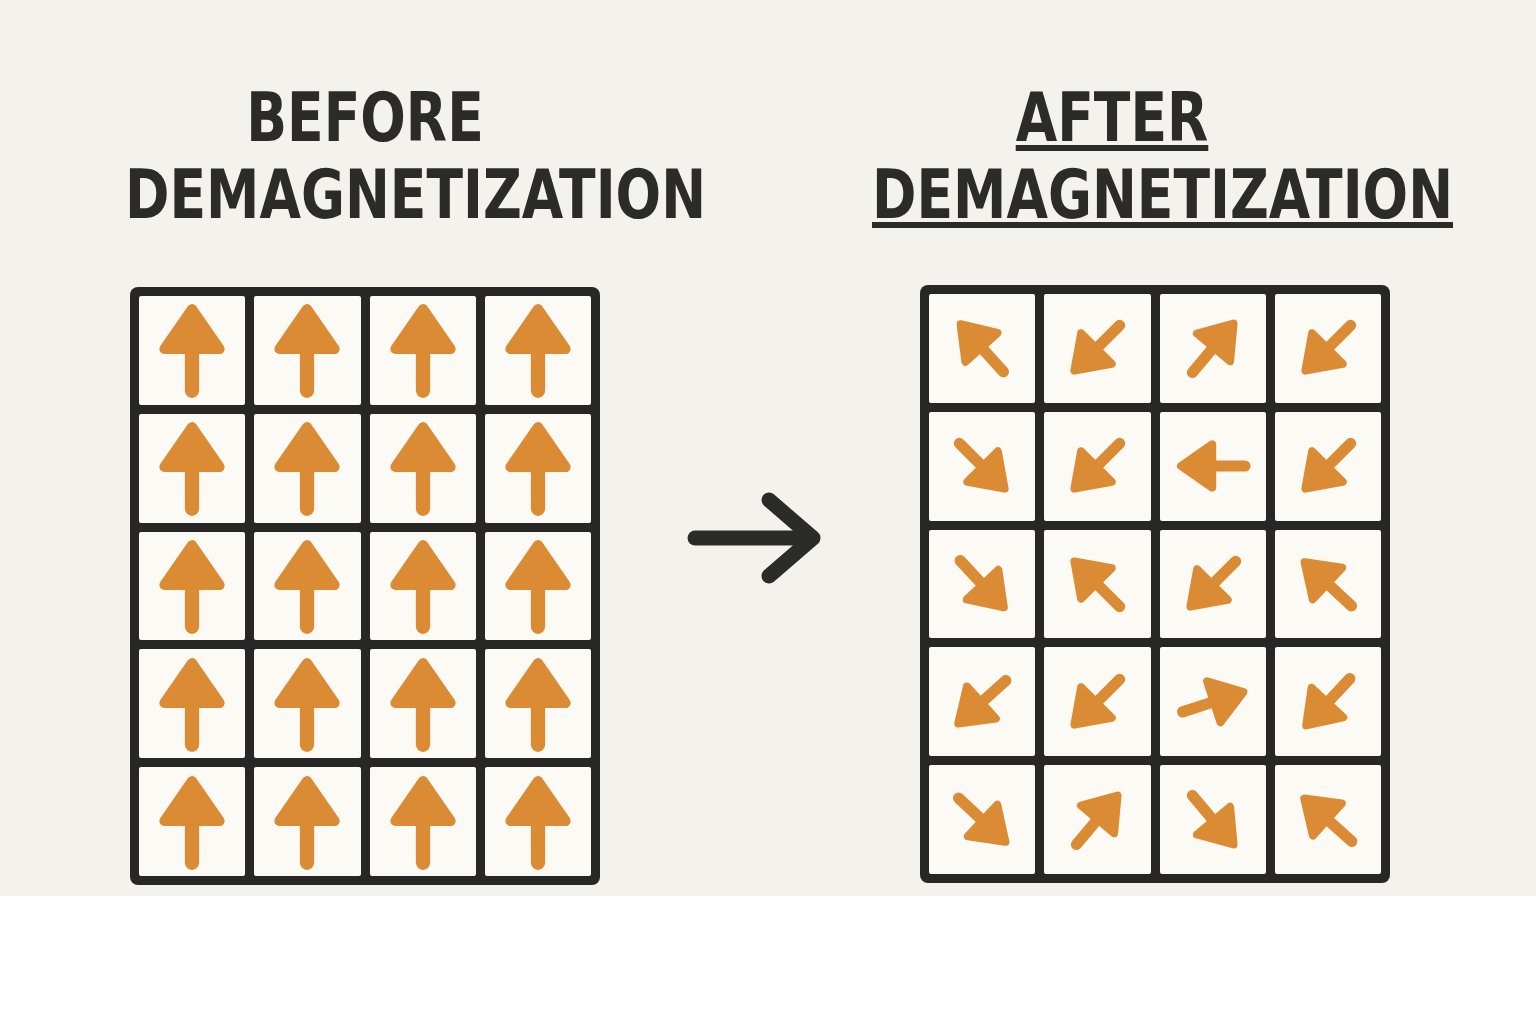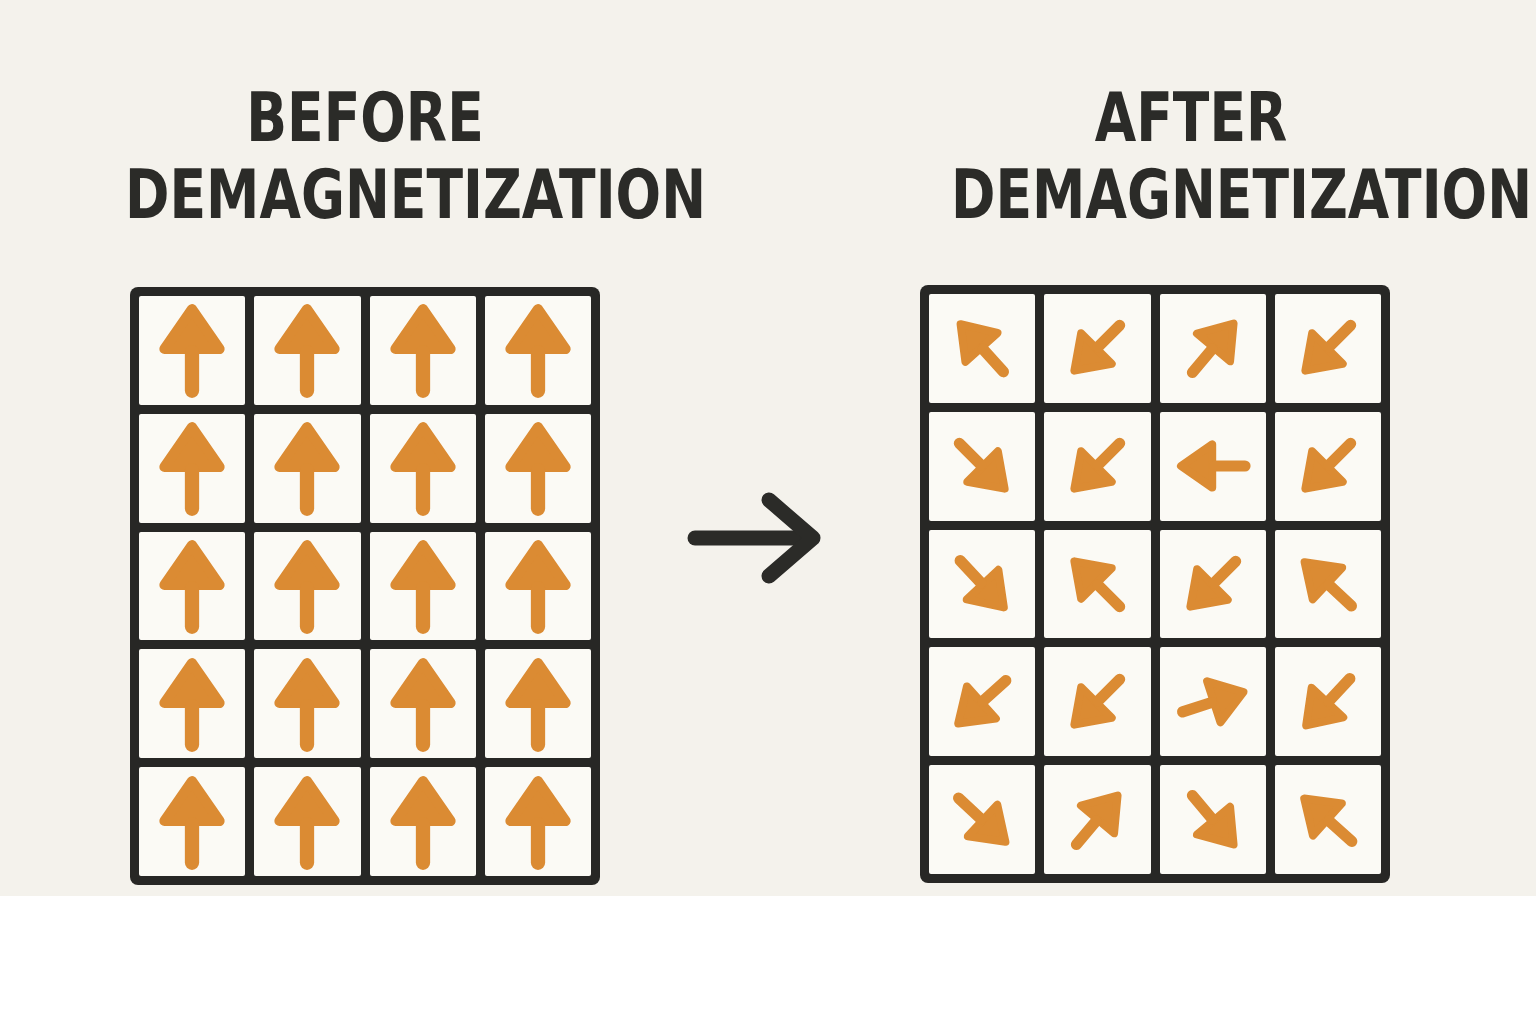--- a/index.html
+++ b/index.html
@@ -10,21 +10,21 @@
     font-family:"DejaVu Sans","Liberation Sans",sans-serif;
   }
   .title{
     position:absolute;margin:0;width:600px;
     color:var(--ink,#2b2b28);
     font-weight:700;font-size:67px;line-height:77px;
     text-align:center;letter-spacing:0;
   }
   .title .tline{display:block;transform:scaleX(0.8);white-space:nowrap;}
   .title-before{left:65px;top:80px;}
-  .title-after{left:891px;top:80px;}
+  .title-after{left:812px;top:80px;text-decoration:underline;}
   .grid{
     position:absolute;box-sizing:border-box;
     width:470px;height:598px;
     background:var(--grid-line,#272725);
     border-radius:8px;padding:9px;
     display:grid;
     grid-template-columns:repeat(4,1fr);
     grid-template-rows:repeat(5,1fr);
     gap:9px;
   }

